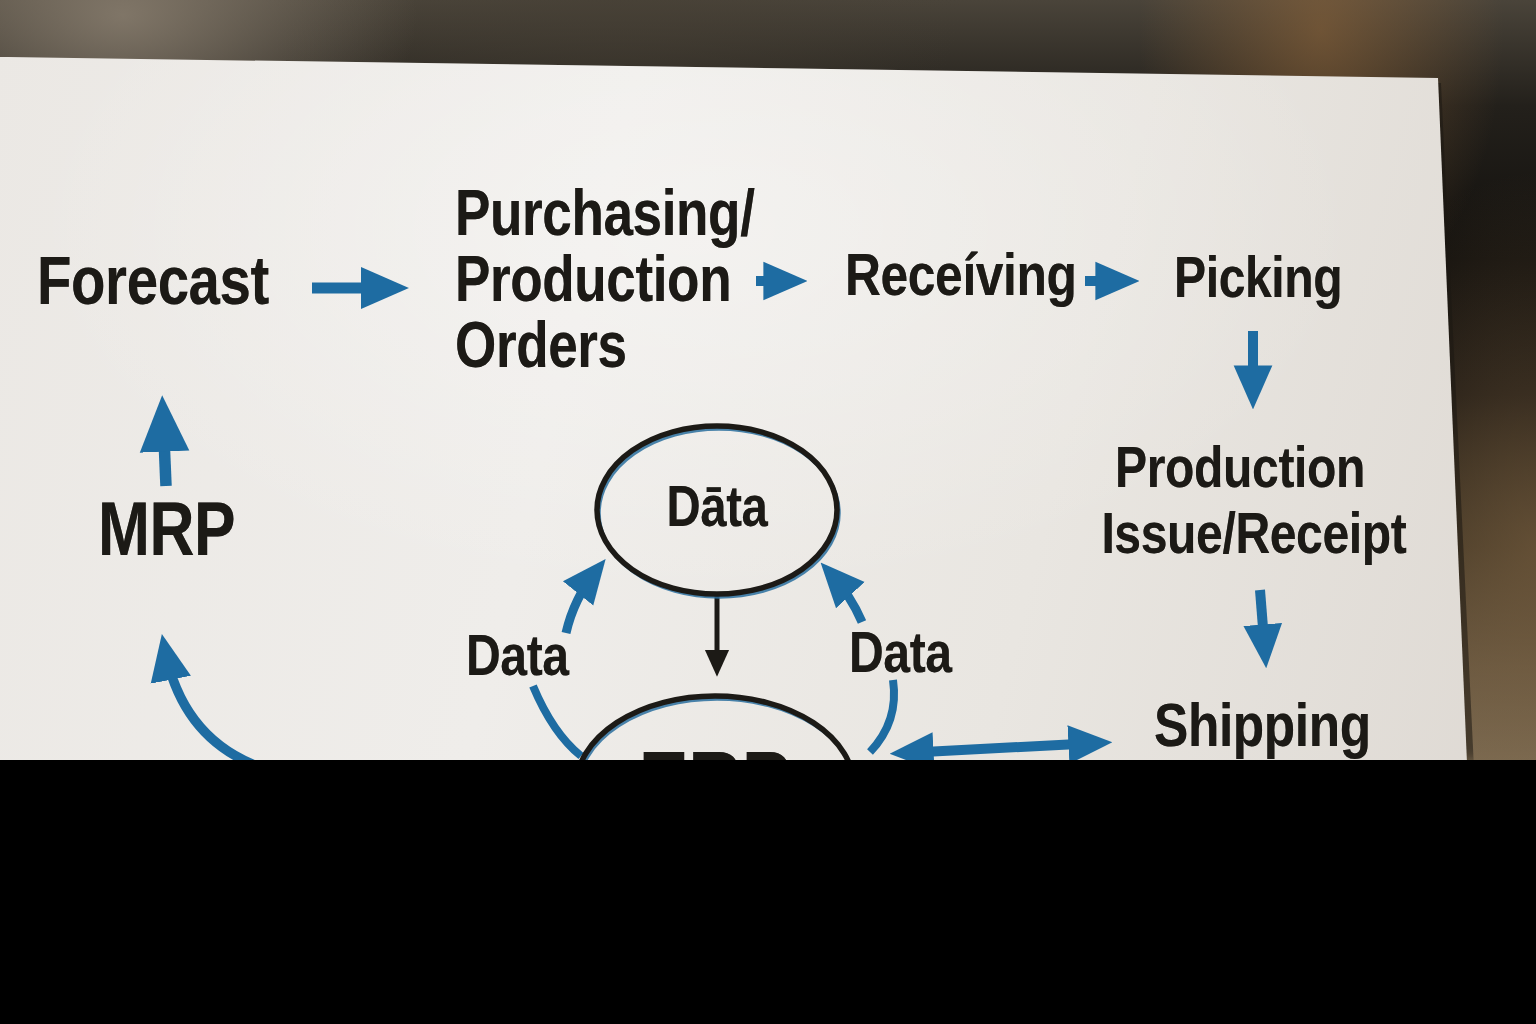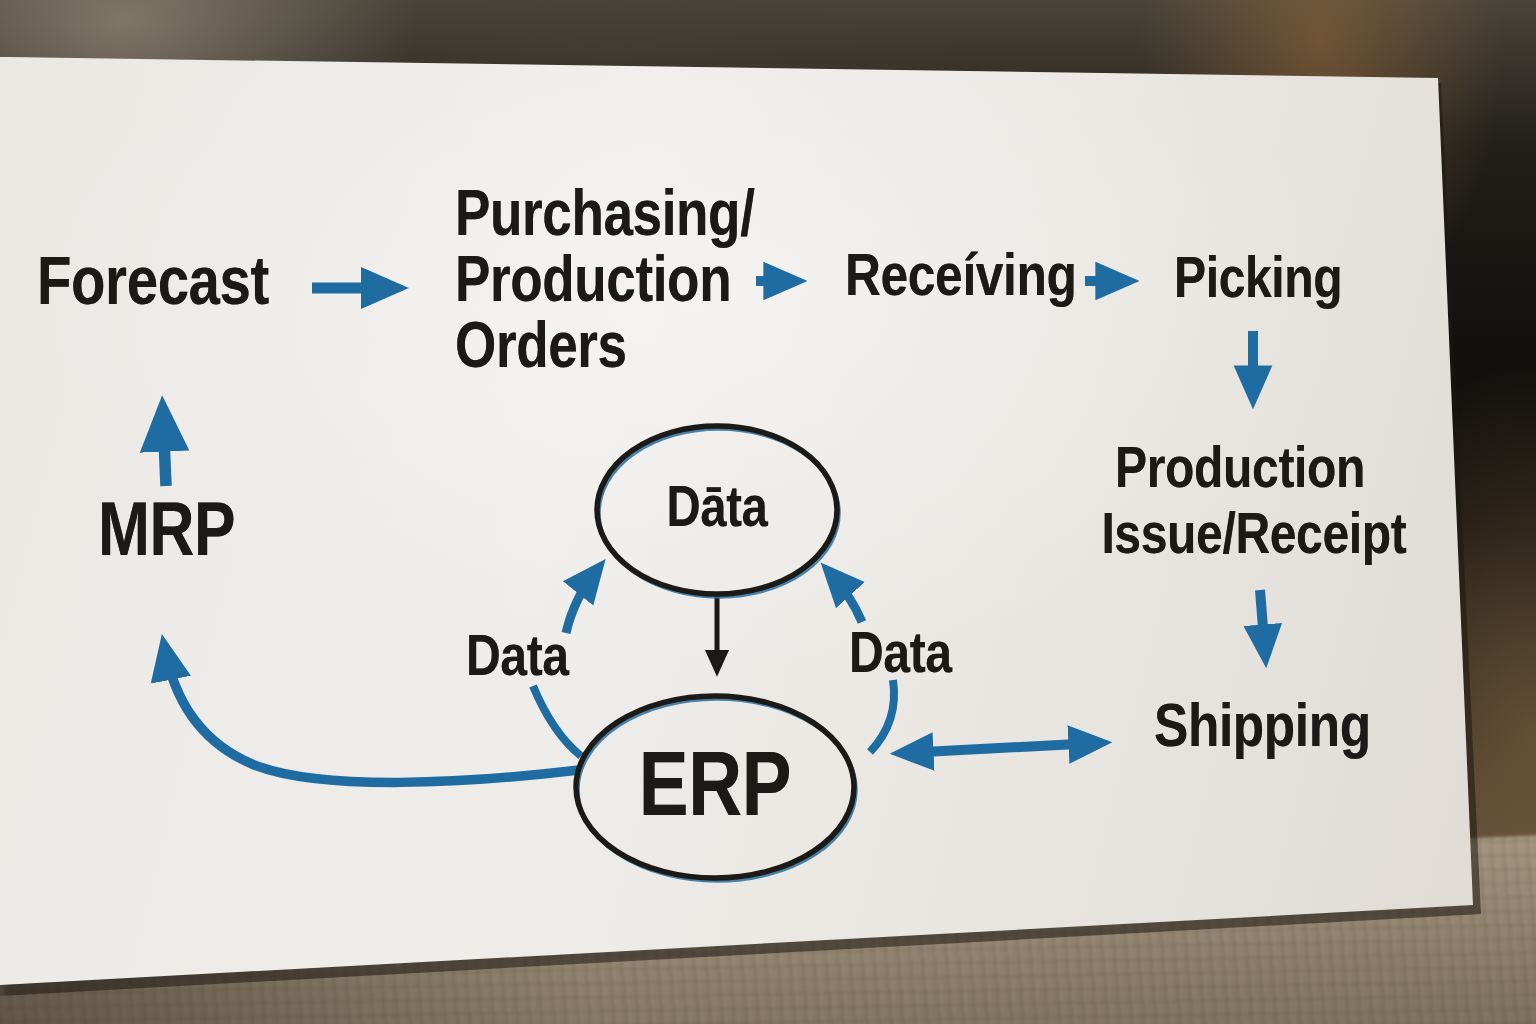--- a/index.html
+++ b/index.html
@@ -1,16 +1,16 @@
 <!DOCTYPE html>
 <html><head>
 <meta charset="utf-8">
 <style>
   html,body{margin:0;padding:0;background:#000;}
-  .stage{position:relative;width:1536px;height:1024px;overflow:hidden;
+  .stage{position:relative;width:1536px;height:760px;overflow:hidden;
          font-family:"Liberation Sans", sans-serif;}
 
   
   .bg{position:absolute;inset:0;
     background:
       radial-gradient(ellipse 420px 260px at 8% 2%, rgba(138,127,112,0.85), rgba(138,127,112,0) 70%),
       radial-gradient(ellipse 500px 300px at 40% 0%, rgba(70,63,52,0.55), rgba(70,63,52,0) 70%),
       radial-gradient(ellipse 260px 420px at 86% 4%, rgba(150,105,58,0.55), rgba(150,105,58,0) 70%),
       radial-gradient(ellipse 300px 500px at 100% 72%, rgba(125,98,66,0.6), rgba(125,98,66,0) 75%),
       linear-gradient(to bottom, #4a443a 0%, #23201b 14%, #12100d 34%, #14110e 52%, #3c3222 72%, #665741 88%, #7b6b53 100%);

